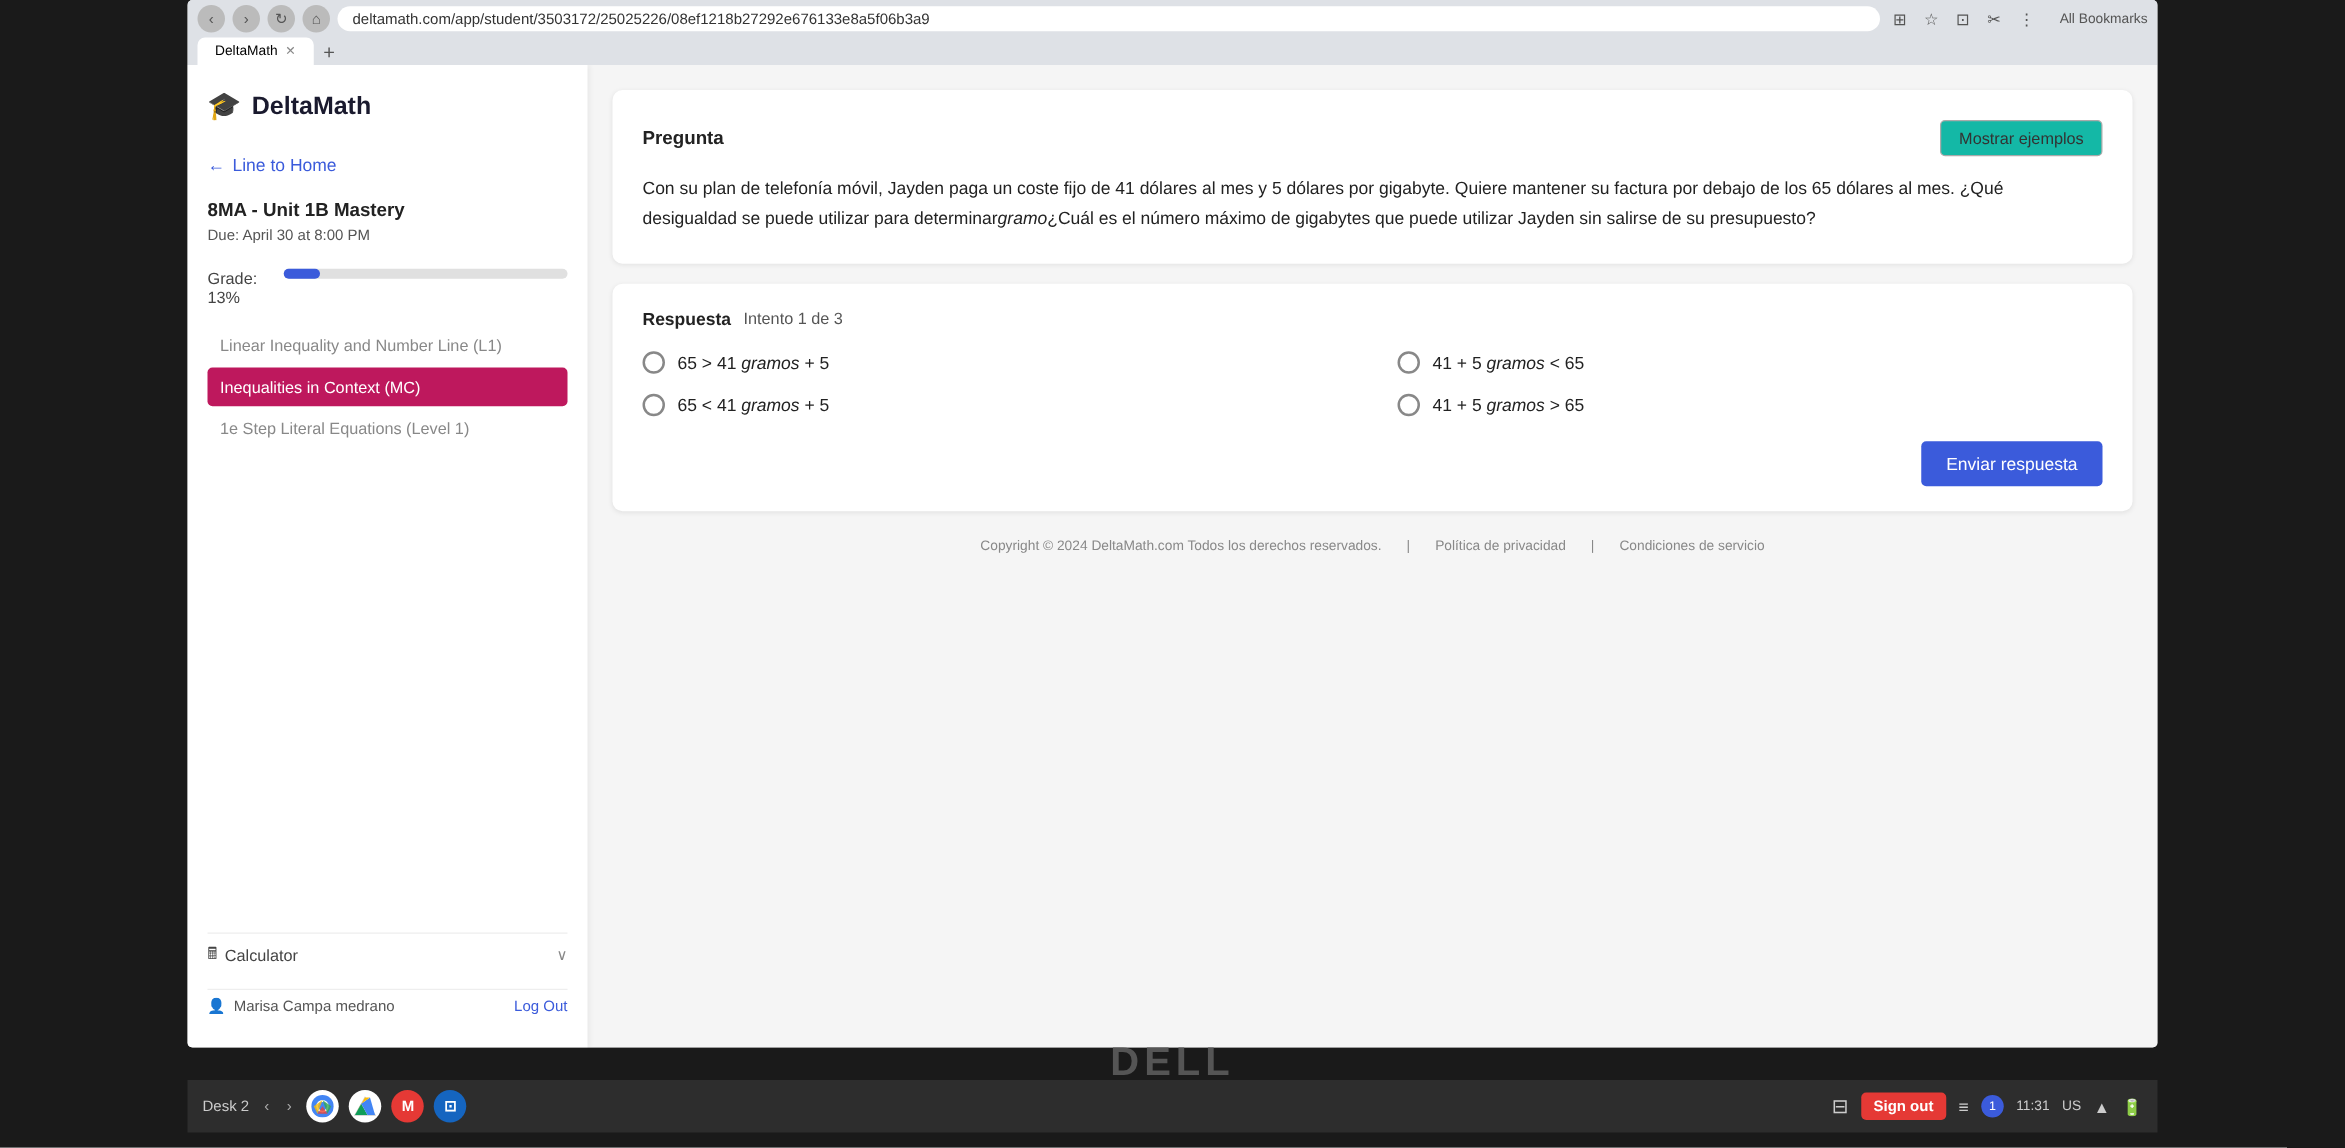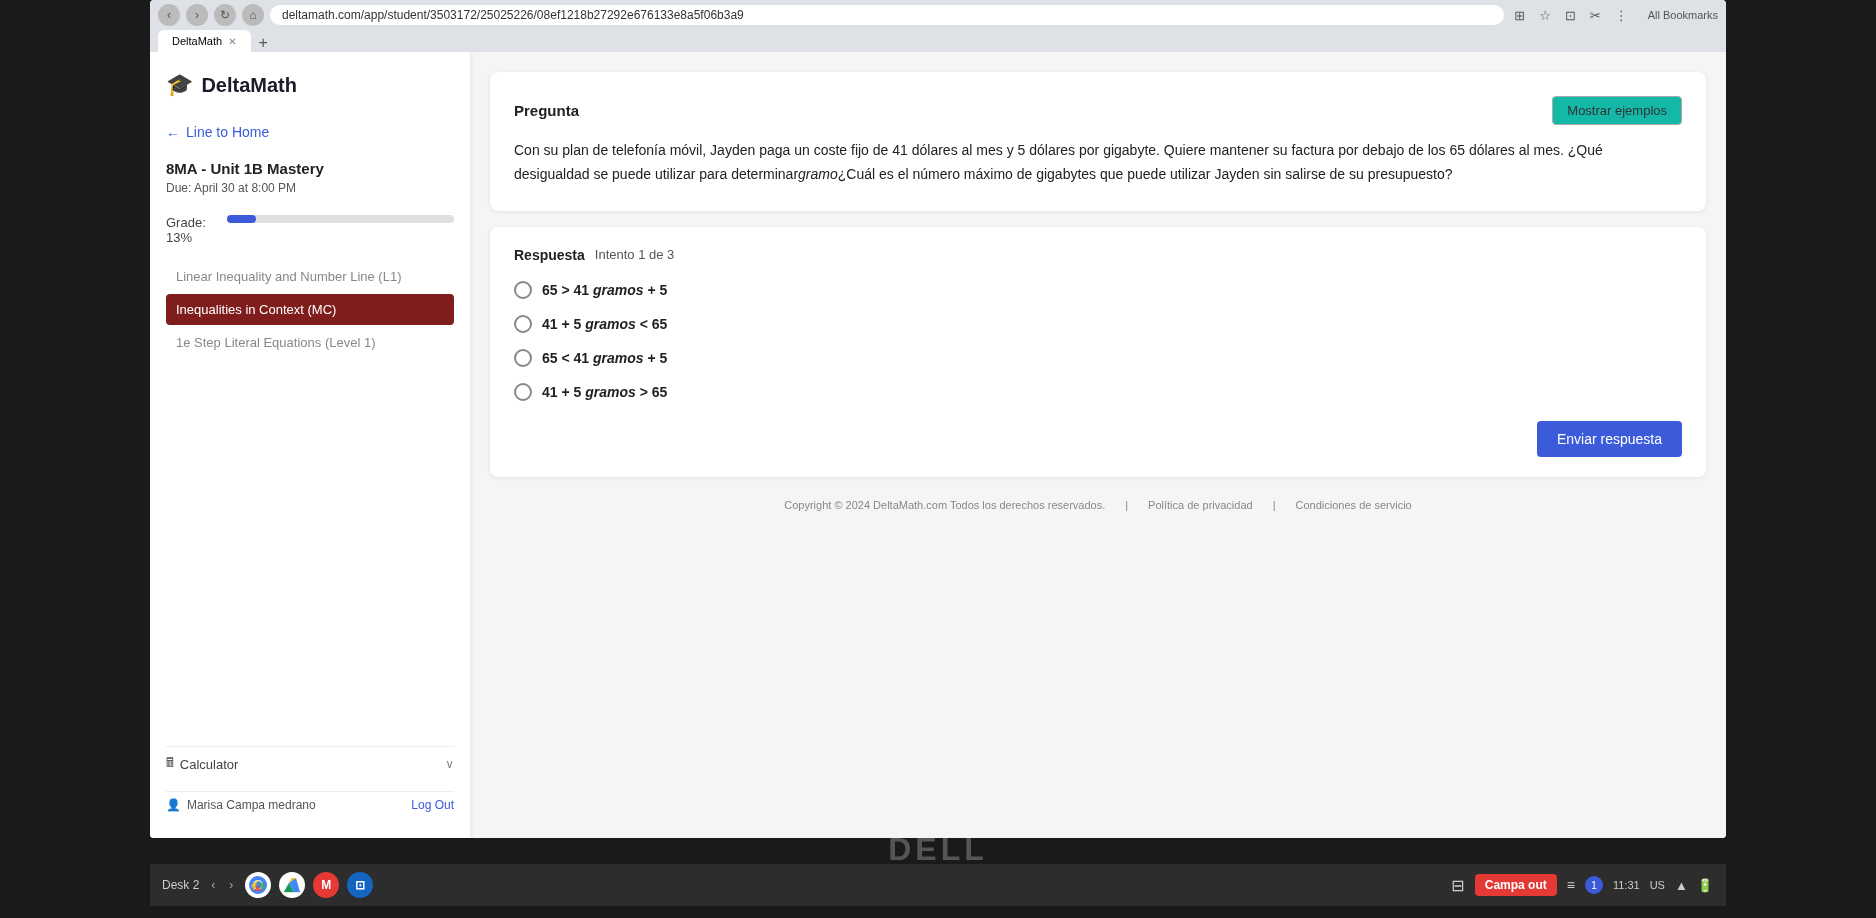--- a/index.html
+++ b/index.html
@@ -198,21 +198,21 @@
 
     .topic-item {
       padding: 8px 10px;
       border-radius: 4px;
       font-size: 13px;
       color: #444;
       cursor: pointer;
     }
 
     .topic-item.active {
-      background: #7f1d1d;
+      background: #be185d;
       color: white;
     }
 
     .topic-item.inactive {
       color: #888;
     }
 
     .sidebar-bottom {
       margin-top: auto;
       display: flex;
@@ -324,24 +324,23 @@
       color: #222;
     }
 
     .intento-label {
       font-size: 13px;
       color: #555;
     }
 
     .options-grid {
       display: grid;
-      grid-template-columns: 1fr;
+      grid-template-columns: 1fr 1fr;
       gap: 16px 40px;
       margin-bottom: 20px;
-      font-weight: bold;
     }
 
     .option-row {
       display: flex;
       align-items: center;
       gap: 10px;
       cursor: pointer;
     }
 
     .radio-circle {
@@ -657,21 +656,21 @@
     <div class="taskbar-icon red" style="background:#e53935;">
       <span style="color:white;font-size:12px;font-weight:bold;">M</span>
     </div>
     <div class="taskbar-icon blue" style="background:#1565c0;">
       <span style="color:white;font-size:12px;font-weight:bold;">⊡</span>
     </div>
   </div>
 
   <div class="taskbar-right">
     <span style="font-size:16px;color:#ccc;">⊟</span>
-    <button class="sign-out-btn">Campa out</button>
+    <button class="sign-out-btn">Sign out</button>
     <span style="font-size:14px;color:#ccc;">≡</span>
     <div class="notification-badge">1</div>
     <span class="taskbar-time">11:31</span>
     <span class="taskbar-time">US</span>
     <span style="font-size:13px;color:#ccc;">▲</span>
     <span style="font-size:13px;color:#ccc;">🔋</span>
   </div>
 </div>
 
 <div class="dell-logo">DELL</div>

